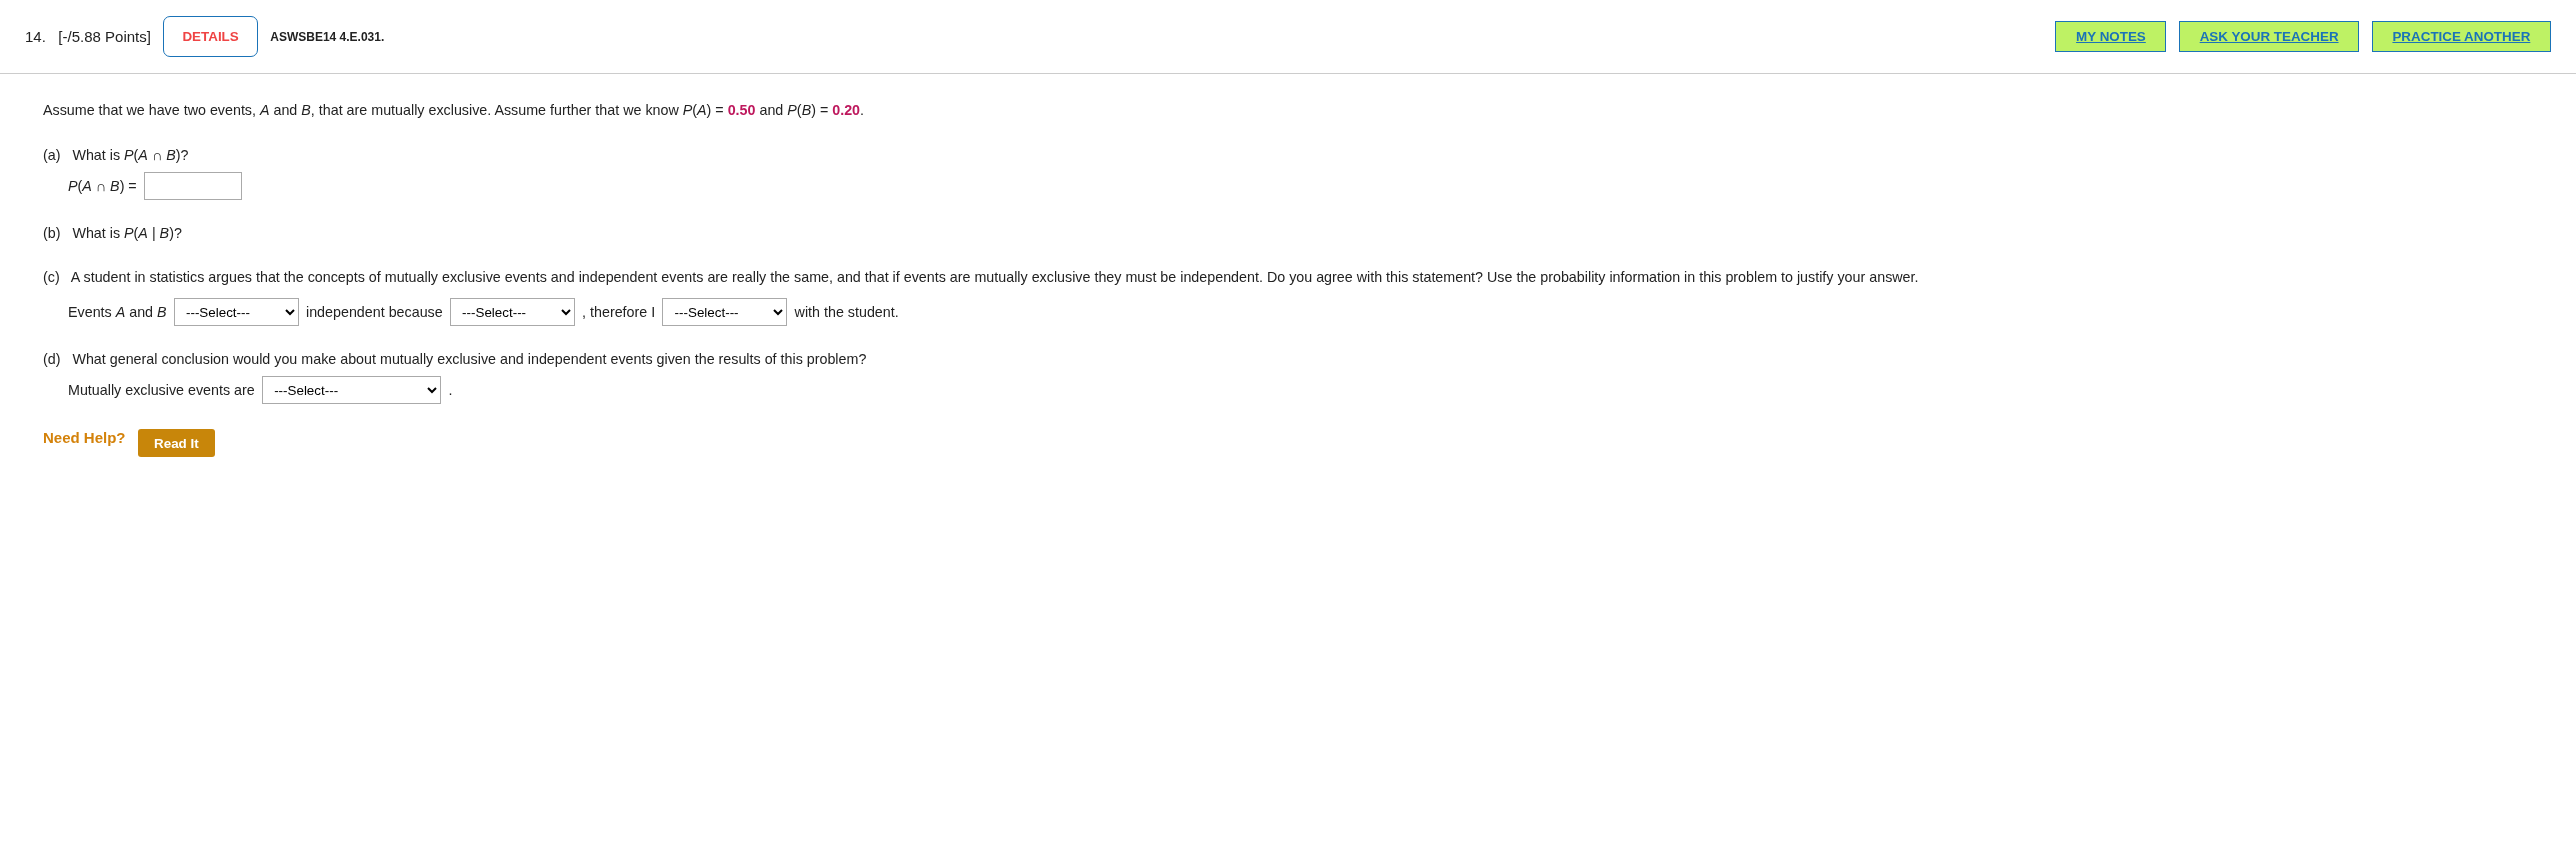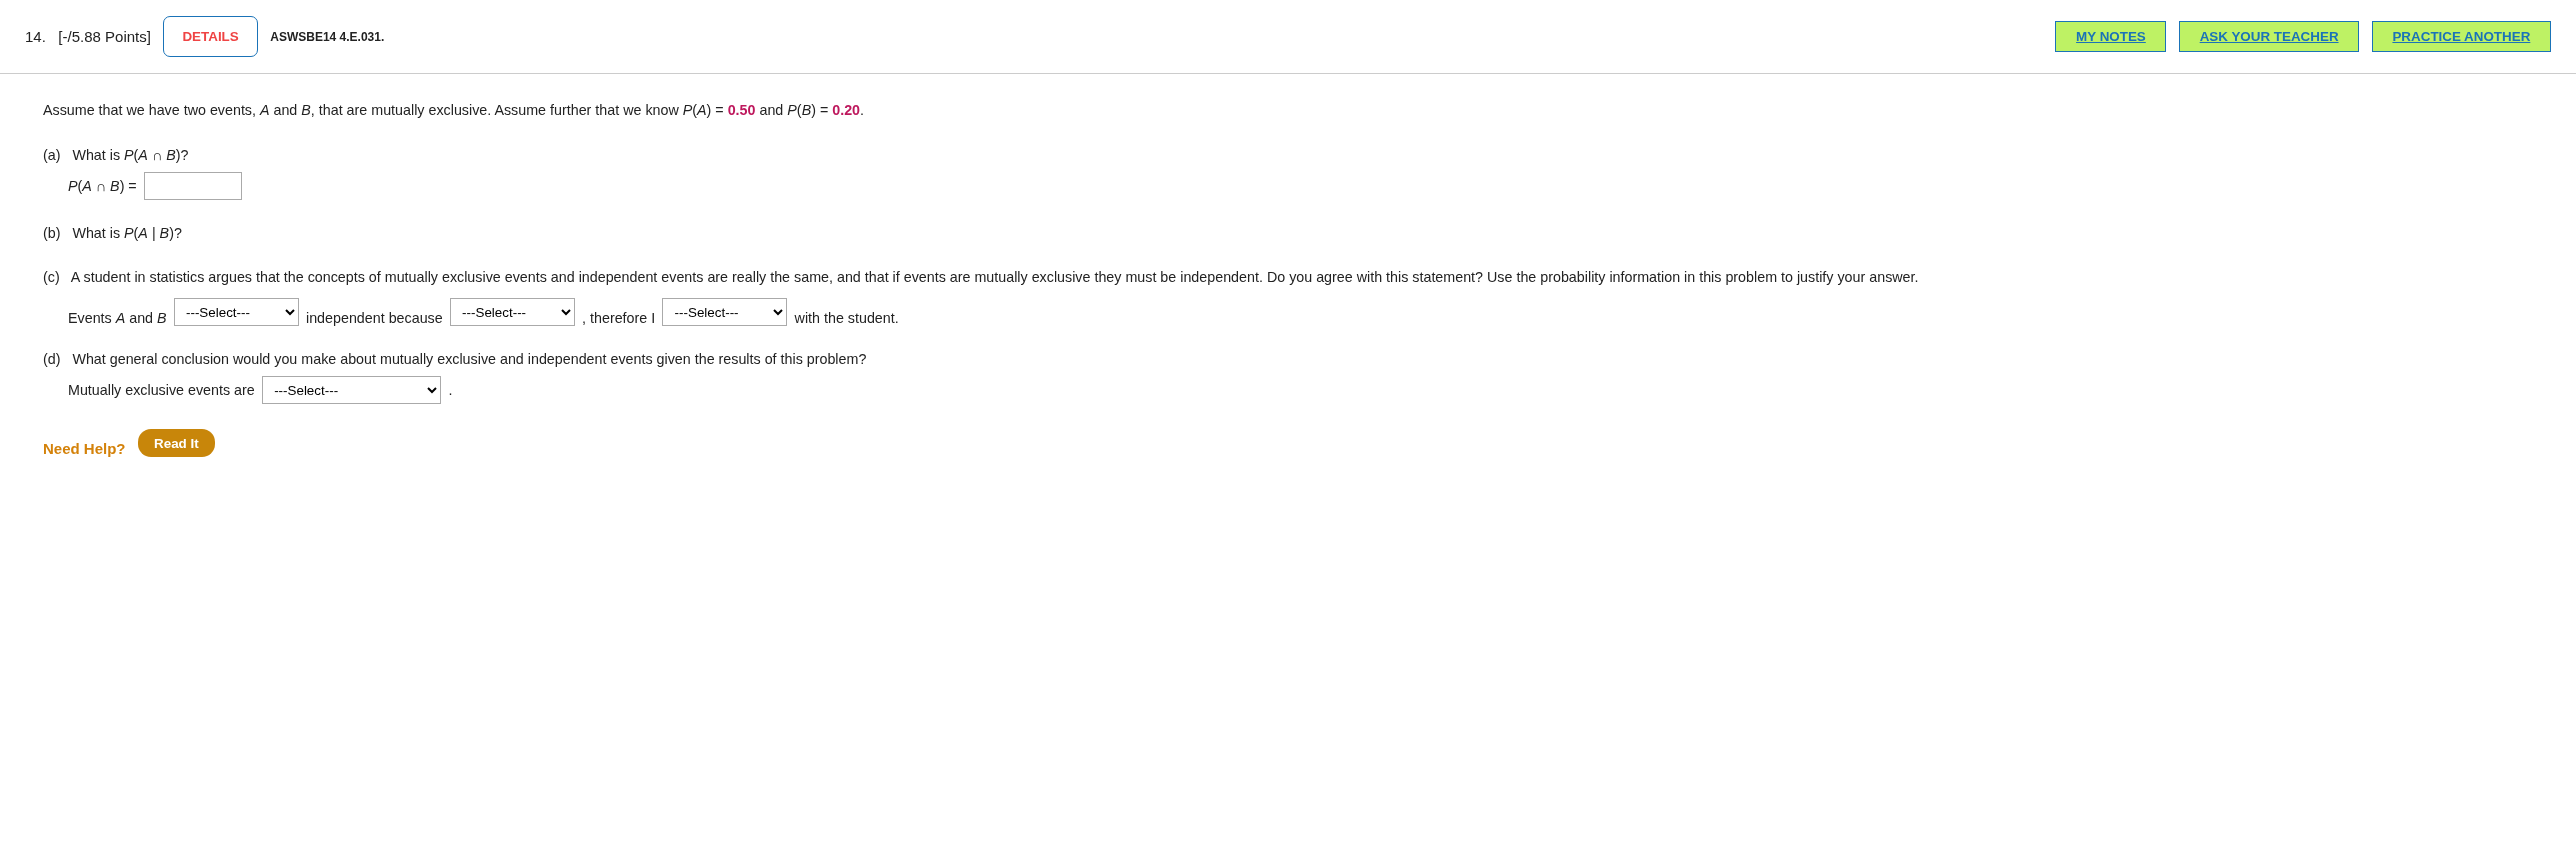--- a/index.html
+++ b/index.html
@@ -113,21 +113,21 @@
     }
 
     .part-c-text {
       font-size: 14.3px;
       line-height: 1.65;
       margin-bottom: 12.5px;
     }
 
     .select-row {
       display: flex;
-      align-items: flex-end;
+      align-items: center;
       gap: 7.2px;
       margin-left: 25px;
       font-size: 14.3px;
       flex-wrap: wrap;
     }
 
     .select-dropdown {
       border: 0.9px solid #aaa;
       background: #fff;
       font-size: 13.4px;
@@ -139,40 +139,40 @@
     .part-d-select-row {
       display: flex;
       align-items: center;
       gap: 7.2px;
       margin-left: 25px;
       font-size: 14.3px;
     }
 
     .need-help {
       display: flex;
-      align-items: flex-end;
+      align-items: flex-start;
       gap: 12.5px;
       margin-top: 9px;
     }
 
     .need-help-label {
       font-size: 15px;
       font-weight: bold;
       color: #d4820a;
     }
 
     .read-it-btn {
       background: #c8860a;
       color: #fff;
       border: none;
       font-size: 13.4px;
       font-weight: bold;
       padding: 6.3px 16px;
       cursor: pointer;
-      border-radius: 13px;
+      border-radius: 3px;
     }
 
     .italic {
       font-style: italic;
     }
   </style>
 </head>
 <body>
 
 <div class="header-bar">

